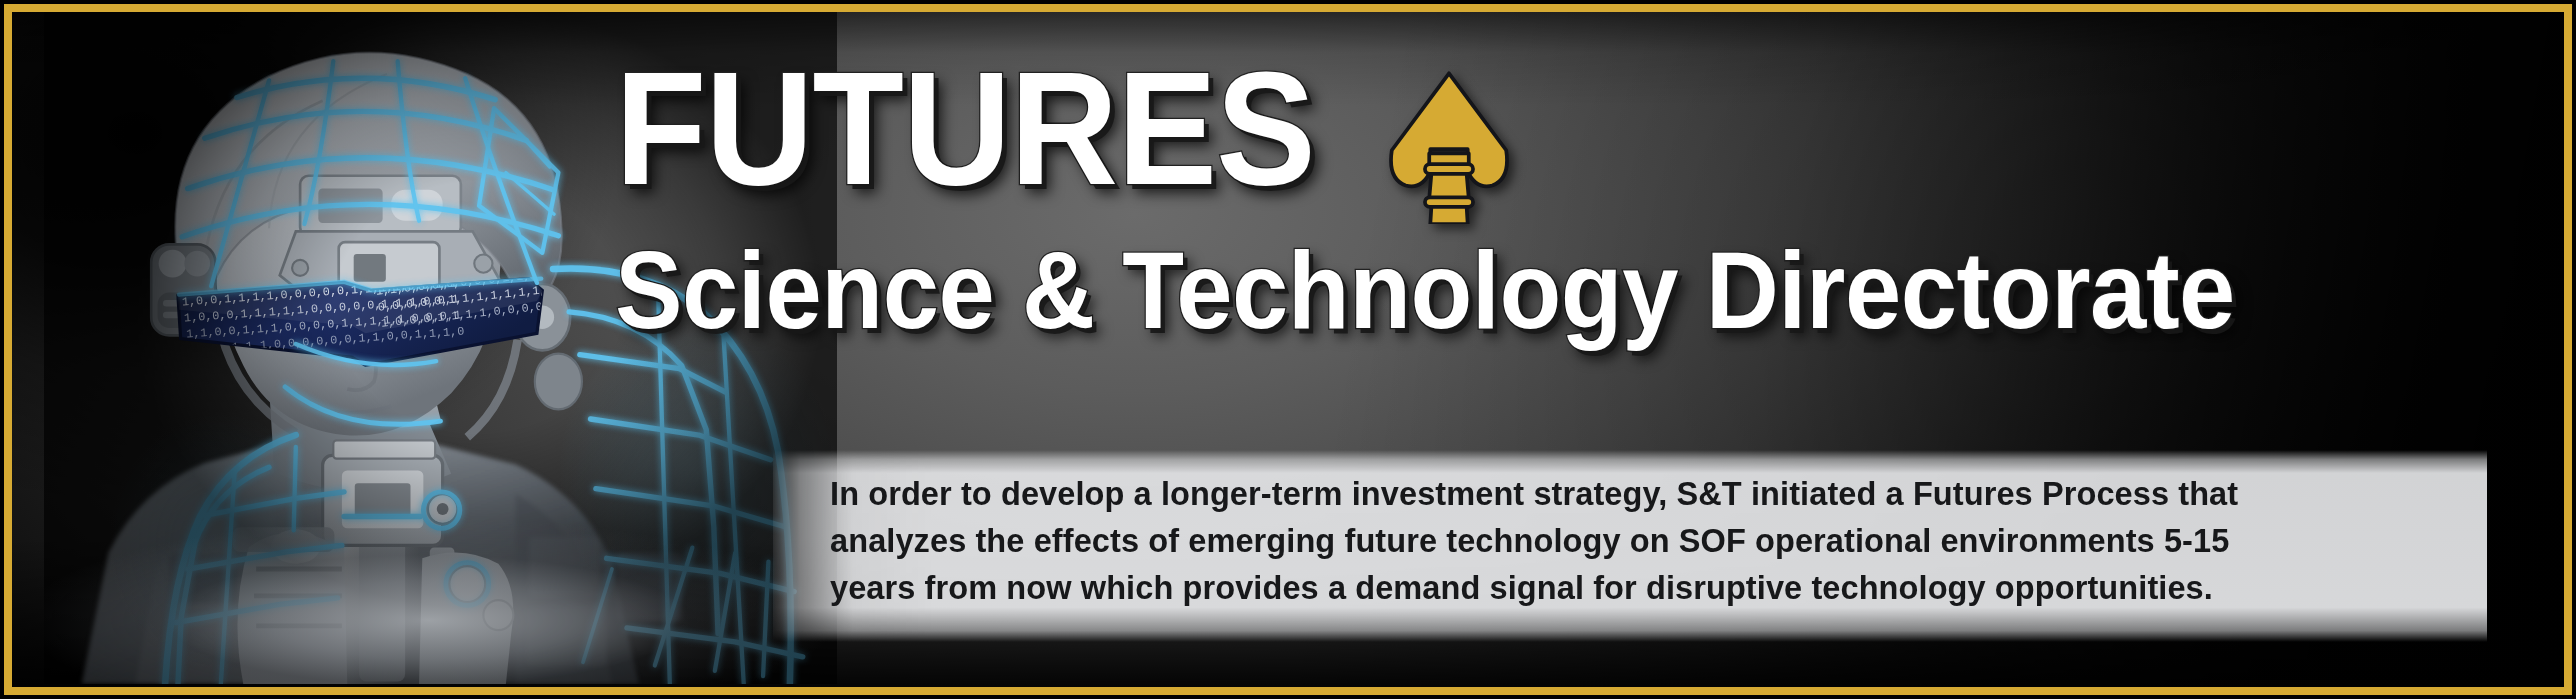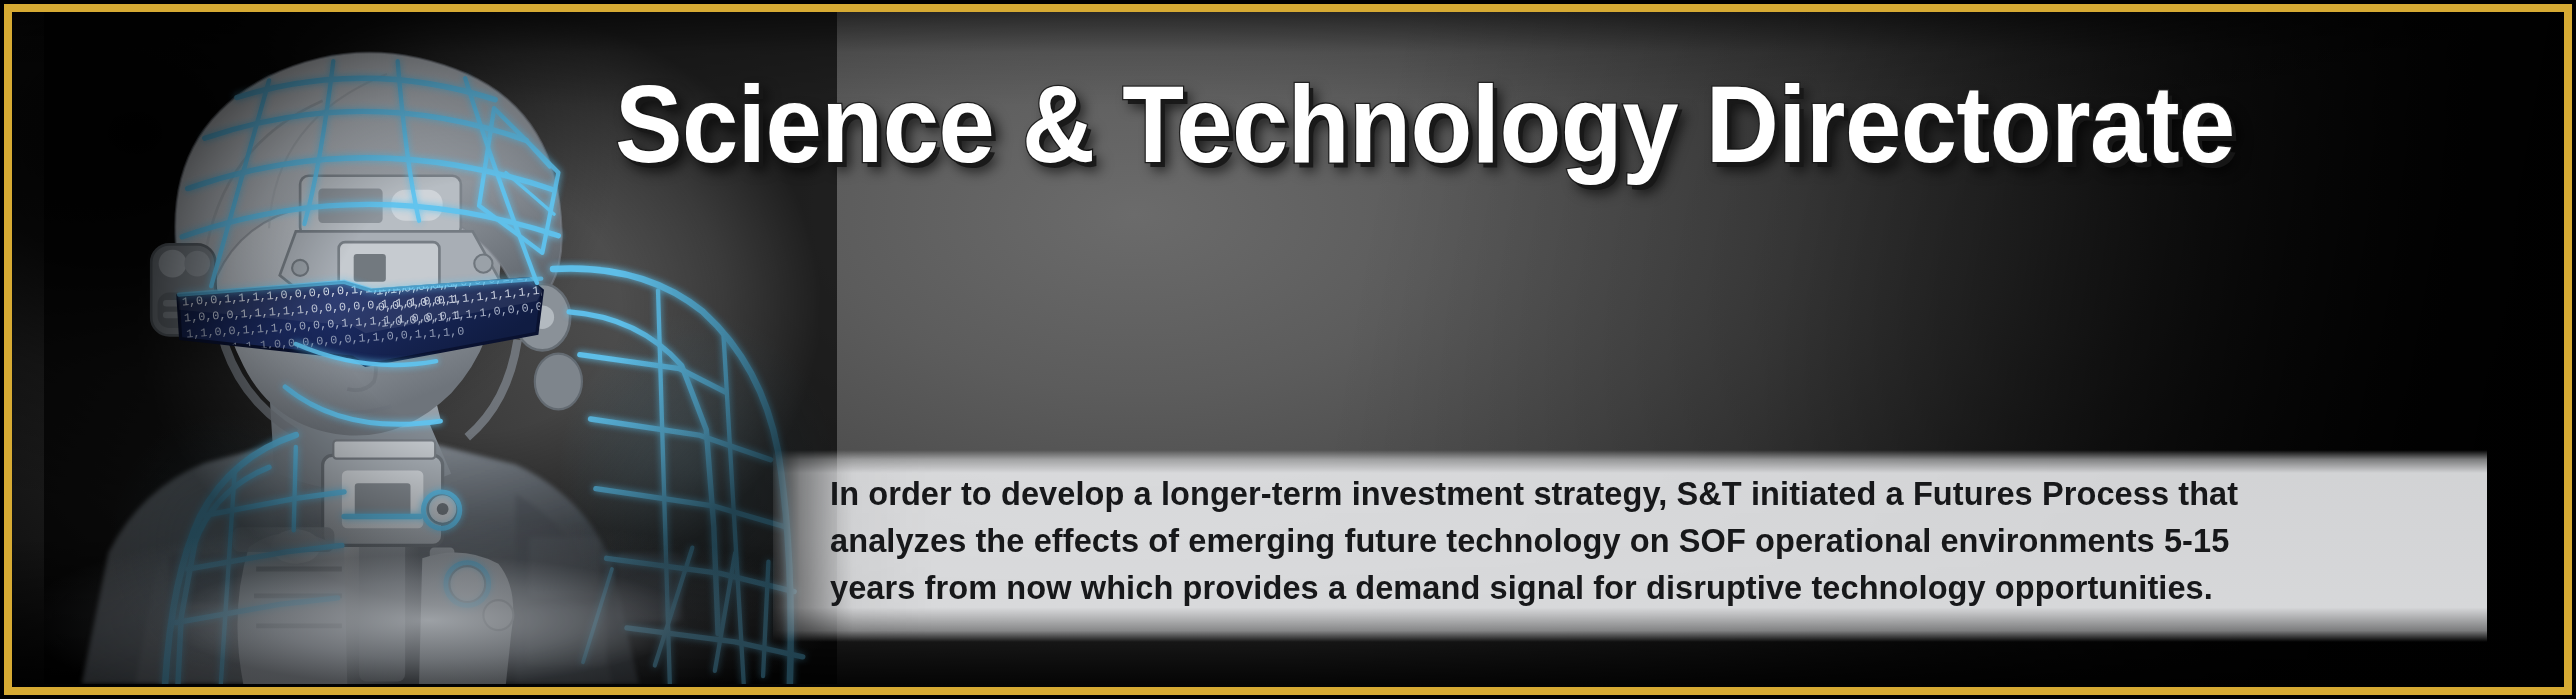--- a/index.html
+++ b/index.html
@@ -384,20 +384,48 @@
           </g>
 
           <ellipse cx="1220" cy="860" rx="260" ry="300" fill="url(#glowBlue)" opacity=".22"></ellipse>
           <ellipse cx="330" cy="990" rx="210" ry="240" fill="url(#glowBlue)" opacity=".18"></ellipse>
         </svg>
         <div class="art-vignette"></div>
         <div class="art-mist"></div>
       </div>
 
       <div class="title-wrap">
+        <div class="title-line">
+          <span class="title-main">FUTURES</span>
+          <span class="spade">
+            <svg width="134" height="155" viewBox="0 0 250 290" aria-hidden="true">
+              <g stroke="#14151a" stroke-width="7" stroke-linejoin="round" fill="#d6aa33">
+
+                <path d="M125 8
+                         L232 152
+                         Q240 206 206 218
+                         Q176 226 160 192
+                         L160 150
+                         L90 150
+                         L90 192
+                         Q74 226 44 218
+                         Q10 206 18 152 Z"></path>
+
+                <path d="M88 158 L162 158 L162 180 L88 180 Z"></path>
+                <rect x="80" y="178" width="90" height="18" rx="9"></rect>
+
+                <path d="M92 196 L158 196 L162 242 L88 242 Z"></path>
+
+                <rect x="80" y="240" width="90" height="18" rx="9"></rect>
+
+                <path d="M92 258 L158 258 L160 290 L90 290 Z"></path>
+              </g>
+            </svg>
+          </span>
+        </div>
         <div class="title-sub">Science &amp; Technology Directorate</div>
       </div>
 
       <div class="desc-panel"></div>
       <div class="desc-text">
         <p>In order to develop a longer-term investment strategy, S&amp;T initiated a Futures Process that</p>
         <p>analyzes the effects of emerging future technology on SOF operational environments 5-15</p>
         <p>years from now which provides a demand signal for disruptive technology opportunities.</p>
       </div>
 

